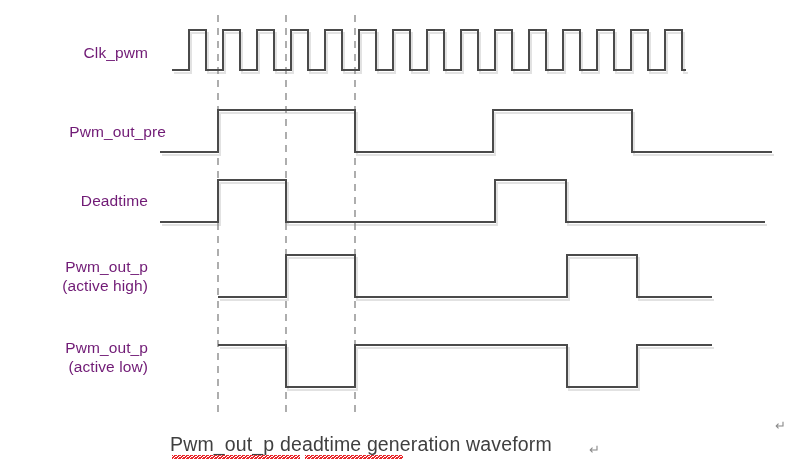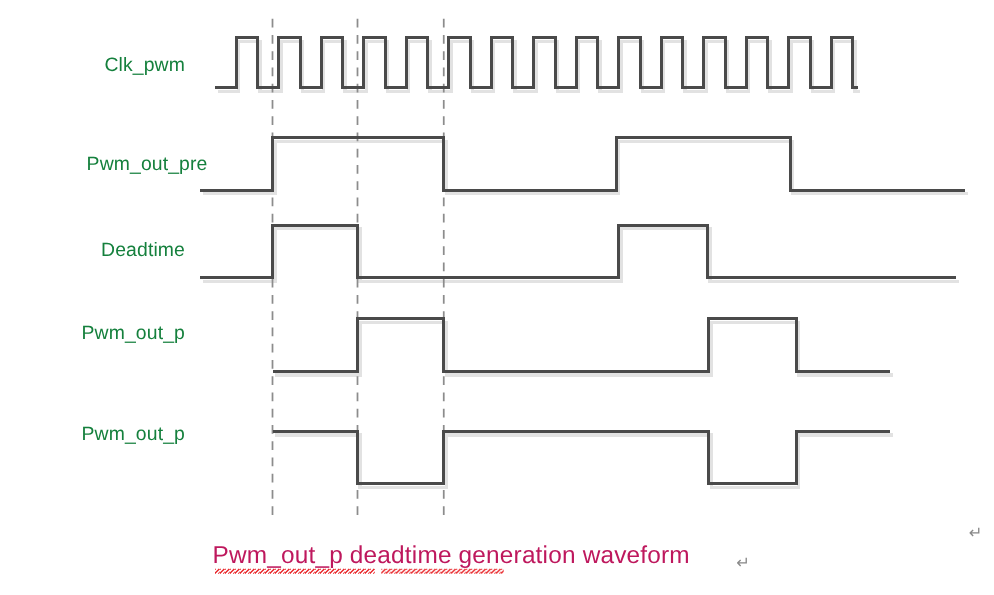--- a/index.html
+++ b/index.html
@@ -21,38 +21,38 @@
     left: 0;
     top: 0;
     width: 795px;
     height: 476px;
   }
   .sig-label {
     position: absolute;
     text-align: right;
     font-size: 15.5px;
     line-height: 19px;
-    color: #15803d;
+    color: #701a75;
     white-space: pre;
     letter-spacing: 0.1px;
   }
   #caption-wrap {
     position: absolute;
     left: 0;
     top: 431px;
     width: 795px;
     height: 34px;
   }
   #caption {
     position: absolute;
     left: 170px;
     top: 0;
     font-size: 19.5px;
     line-height: 26px;
-    color: #be185d;
+    color: #404040;
     white-space: pre;
     letter-spacing: 0.15px;
   }
   .squiggle {
     position: absolute;
     height: 4px;
     background-image:
       repeating-linear-gradient(135deg,
         #e8262a 0px, #e8262a 1px,
         rgba(255,255,255,0) 1px, rgba(255,255,255,0) 2px);
@@ -91,22 +91,22 @@
         <polyline points="160,222 218,222 218,180 286,180 286,222 495,222 495,180 566,180 566,222 765,222" fill="none" stroke="#4a4a4a" stroke-width="2.4" stroke-linejoin="miter" stroke-linecap="butt" shape-rendering="crispEdges" class="trace"></polyline>
         <polyline points="218,297 286,297 286,255 355,255 355,297 567,297 567,255 637,255 637,297 712,297" fill="none" stroke="#4a4a4a" stroke-width="2.4" stroke-linejoin="miter" stroke-linecap="butt" shape-rendering="crispEdges" class="trace"></polyline>
         <polyline points="218,345 286,345 286,387 355,387 355,345 567,345 567,387 637,387 637,345 712,345" fill="none" stroke="#4a4a4a" stroke-width="2.4" stroke-linejoin="miter" stroke-linecap="butt" shape-rendering="crispEdges" class="trace"></polyline>
       </g>
   </svg>
 
   <div id="labels">
       <div class="sig-label" style="right: 647px; top: 43px;"><div>Clk_pwm</div></div>
       <div class="sig-label" style="right: 629px; top: 122px;"><div>Pwm_out_pre</div></div>
       <div class="sig-label" style="right: 647px; top: 191px;"><div>Deadtime</div></div>
-      <div class="sig-label" style="right: 647px; top: 257px;"><div>Pwm_out_p</div></div>
-      <div class="sig-label" style="right: 647px; top: 338px;"><div>Pwm_out_p</div></div>
+      <div class="sig-label" style="right: 647px; top: 257px;"><div>Pwm_out_p</div><div>(active high)</div></div>
+      <div class="sig-label" style="right: 647px; top: 338px;"><div>Pwm_out_p</div><div>(active low)</div></div>
     </div>
 
   <div id="caption-wrap">
     <div id="caption">Pwm_out_p deadtime generation waveform</div>
   </div>
 
   <div id="squiggles">
       <div class="squiggle" style="left: 172px; top: 455px; width: 128px;"></div>
       <div class="squiggle" style="left: 305px; top: 455px; width: 98px;"></div>
     </div>

